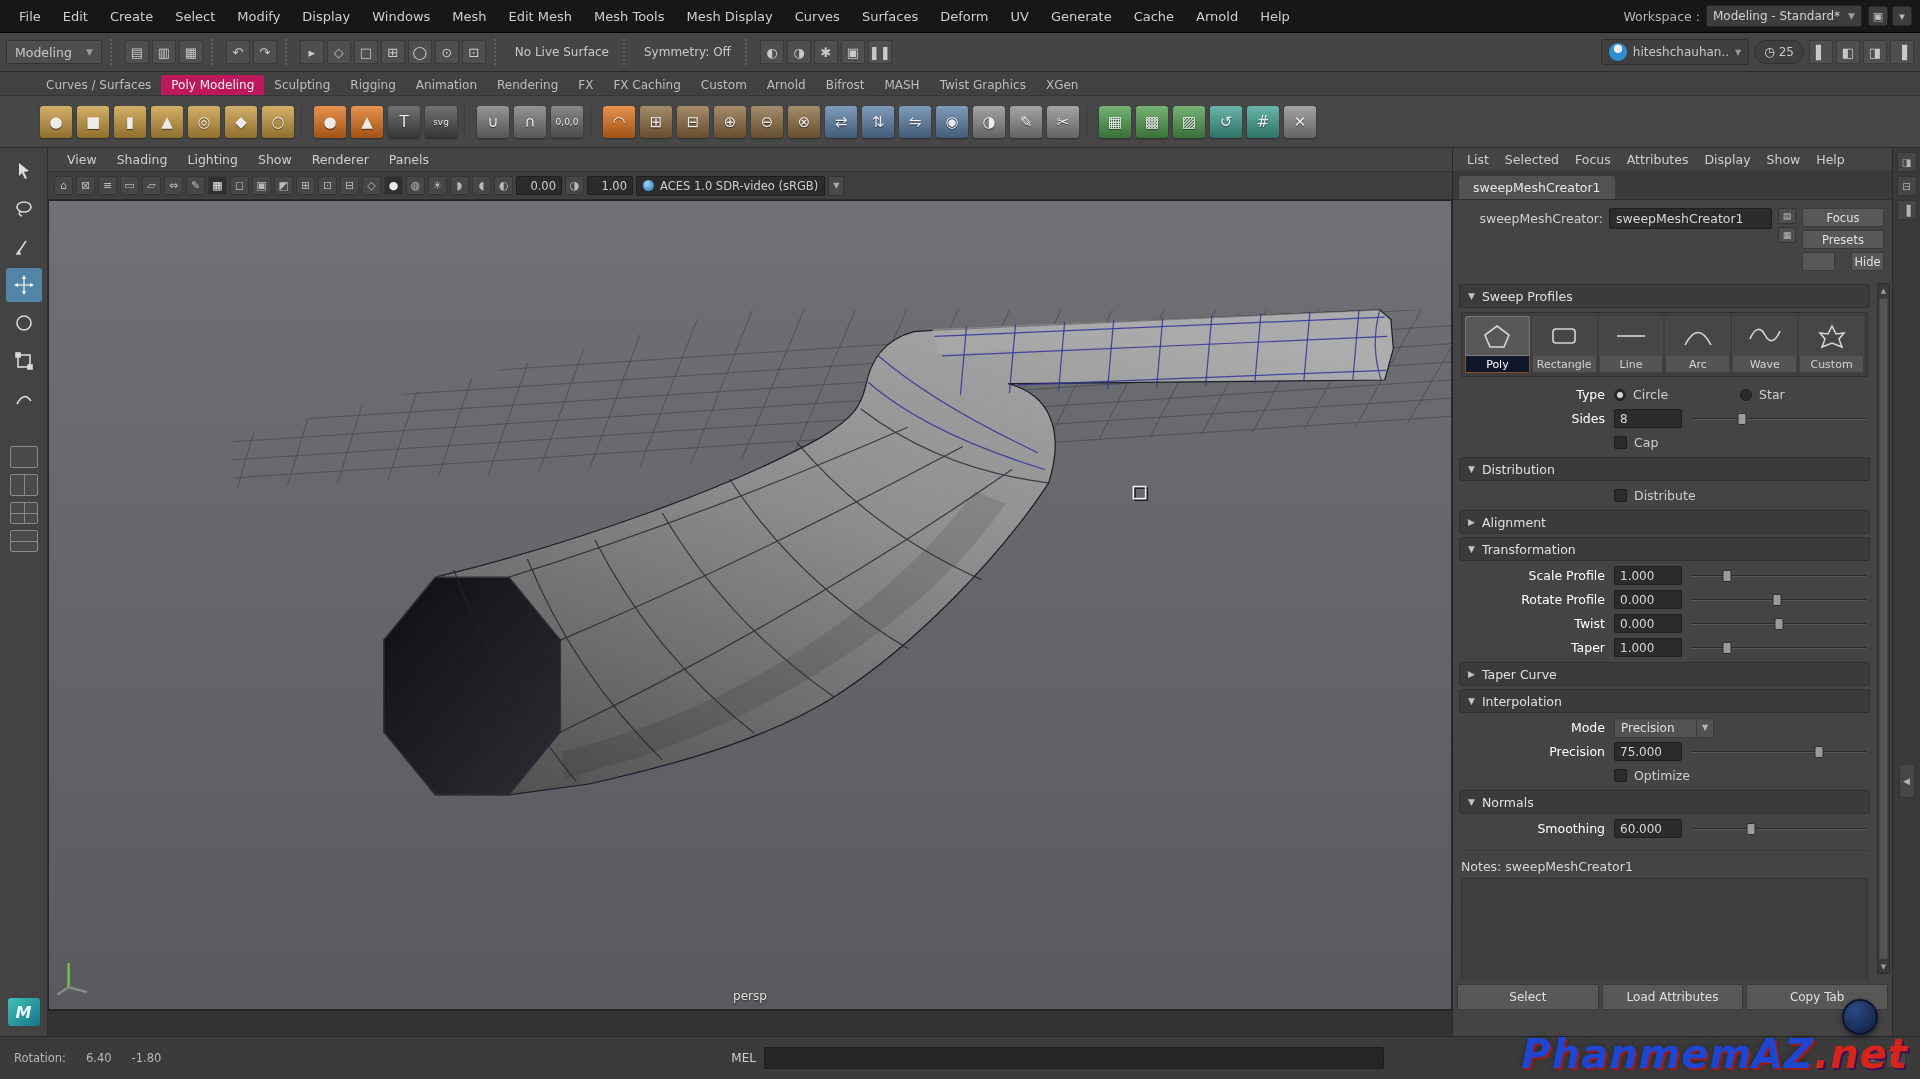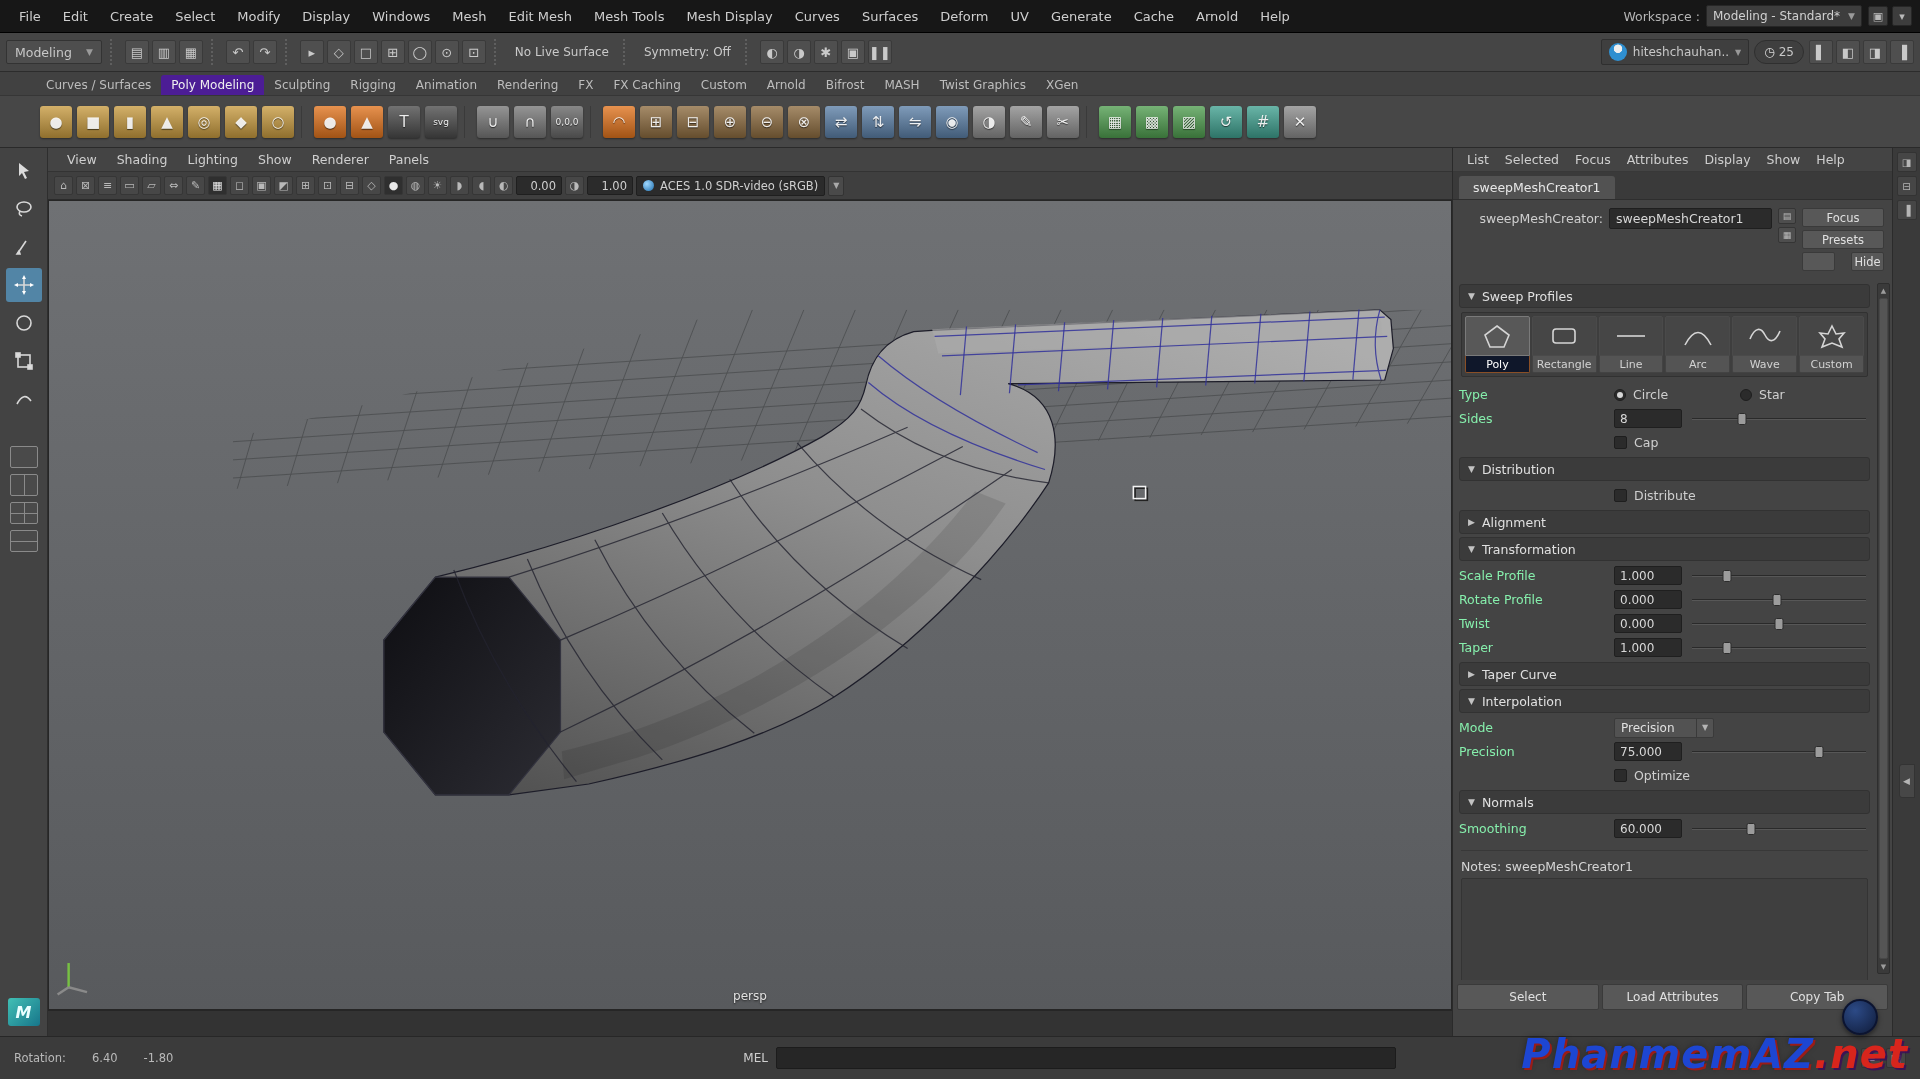--- a/index.html
+++ b/index.html
@@ -25,21 +25,21 @@
 .sl-text{font-size:12px;color:#cacaca;padding:0 6px;white-space:nowrap}
 .sl-right{margin-left:auto;display:flex;align-items:center;gap:5px}
 .avatar{width:18px;height:18px;border-radius:50%;background:radial-gradient(circle at 50% 32%,#efefef 0 26%,#2f8fd0 30% 100%)}
 .user-chip{display:flex;align-items:center;gap:6px;background:#3f3f3f;border:1px solid #2f2f2f;border-radius:2px;height:26px;padding:0 7px;font-size:12px}
 .clock-chip{display:flex;align-items:center;gap:4px;background:#3f3f3f;border:1px solid #2f2f2f;border-radius:13px;height:24px;padding:0 9px;font-size:12px}
 .clock-glyph{color:#d8d8d8}
 
 
 .shelf-tabs{position:absolute;left:0;top:72px;width:1920px;height:24px;background:#414141;display:flex;align-items:flex-end;padding:0 40px 0 36px;border-bottom:1px solid #363636}
 .shelf-tab{padding:3px 10px;font-size:12px;color:#bdbdbd;border-radius:3px 3px 0 0;cursor:default;white-space:nowrap}
-.shelf-tab.active{background:#4c1d95;color:#efefef}
+.shelf-tab.active{background:#be185d;color:#efefef}
 .shelf-icons{position:absolute;left:0;top:96px;width:1920px;height:52px;background:#474747;display:flex;align-items:center;padding:0 10px 0 40px;border-bottom:1px solid #2a2a2a;overflow:hidden}
 .shelf-icon{width:32px;height:32px;border-radius:3px;margin-right:5px;background-color:var(--icon-color,#666);background-image:linear-gradient(rgba(255,255,255,.22),rgba(0,0,0,.28));display:flex;align-items:center;justify-content:center;flex:none;box-shadow:0 1px 2px rgba(0,0,0,.4)}
 .shelf-icon span{color:rgba(255,255,255,.9);font-size:15px;text-shadow:0 1px 1px rgba(0,0,0,.6)}
 .shelf-icon.small-text span{font-size:9px}
 .shelf-icon.divider{width:7px;background:none;background-image:none;box-shadow:none;border-left:1px solid #3a3a3a;border-radius:0;margin:0 6px 0 2px}
 .shelf-side{position:absolute;left:4px;top:98px;width:28px;height:48px;display:flex;flex-direction:column;justify-content:center;color:#9a9a9a;font-size:10px;gap:3px;align-items:center}
 
 
 .main{position:absolute;left:0;top:148px;width:1920px;height:888px;background:#393939}
 
@@ -87,21 +87,21 @@
 .nh-icon{width:18px;height:16px;background:#4e4e4e;border:1px solid #353535;border-radius:2px;font-size:9px;color:#bbb;display:flex;align-items:center;justify-content:center}
 .nh-btncol{width:82px;display:flex;flex-direction:column;gap:3px}
 .ae-btn{height:19px;background:#585858;border:1px solid #3a3a3a;border-radius:2px;color:#e0e0e0;font-size:11.5px;display:flex;align-items:center;justify-content:center}
 .nh-btnrow{display:flex;gap:16px}
 .nh-btnrow .ae-btn{flex:1}
 
 .ae-scroll{flex:1;position:relative;overflow:hidden;padding:4px 20px 0 4px}
 .ae-header{height:24px;background:#3b3b3b;border:1px solid #323232;border-radius:3px;display:flex;align-items:center;gap:7px;padding:0 8px;margin:3px 2px;font-size:12.5px;color:#e0e0e0}
 .ae-header .tri{font-size:9px;color:#c2c2c2}
 .ae-row{display:flex;align-items:center;height:23px;margin:1px 2px;font-size:12.5px}
-.ae-label{width:155px;padding-right:9px;color:#86efac;white-space:nowrap}
+.ae-label{width:155px;text-align:right;padding-right:9px;color:#ffffff;white-space:nowrap}
 .ae-input{width:68px;height:19px;background:#2b2b2b;border:1px solid #1f1f1f;border-radius:2px;color:#d8d8d8;display:flex;align-items:center;padding:0 5px;font-size:12px}
 .ae-slider{position:relative;flex:1;height:16px;margin-left:10px;margin-right:4px}
 .ae-slider .track{position:absolute;left:0;right:0;top:7px;height:2px;background:#2a2a2a;border-bottom:1px solid #575757}
 .ae-slider .handle{position:absolute;top:2px;width:9px;height:12px;background:#9c9c9c;border:1px solid #2c2c2c;border-radius:2px;transform:translateX(-50%)}
 .radio{width:12px;height:12px;border-radius:50%;background:#2b2b2b;border:1px solid #1e1e1e;display:inline-block;position:relative;flex:none}
 .radio.selected::after{content:'';position:absolute;inset:2px;border-radius:50%;background:#d6d6d6}
 .cb{width:13px;height:13px;background:#2b2b2b;border:1px solid #1e1e1e;border-radius:2px;flex:none}
 .opt-label{margin-left:7px;color:#cfcfcf}
 .type-star{margin-left:72px;display:flex;align-items:center}
 .profiles-box{margin:4px 4px 6px;background:#3e3e3e;border:1px solid #313131;border-radius:2px;display:flex;gap:2px;padding:3px}
@@ -122,21 +122,21 @@
 .ae-footer{height:30px;margin:4px 4px 22px;display:flex;gap:3px}
 .ae-footer .ae-btn{flex:1;height:26px;font-size:12px}
 
 
 .right-strip{position:absolute;left:1892px;top:0;width:28px;height:888px;background:#3a3a3a;border-left:1px solid #2b2b2b;display:flex;flex-direction:column;align-items:center;padding-top:4px;gap:4px}
 .rs-icon{width:20px;height:20px;background:#464646;border:1px solid #333;border-radius:2px;color:#b5b5b5;font-size:10px;display:flex;align-items:center;justify-content:center}
 .rs-collapse{margin-top:540px;width:16px;height:34px;background:#474747;border:1px solid #333;border-radius:3px 0 0 3px;color:#b5b5b5;font-size:9px;display:flex;align-items:center;justify-content:center}
 
 
 .statusbar{position:absolute;left:0;top:1036px;width:1920px;height:43px;background:#3b3b3b;border-top:1px solid #272727;display:flex;align-items:center;padding:0 14px;gap:10px}
-.sb-left{font-size:11.5px;color:#b9b9b9;display:flex;gap:26px}
+.sb-left{font-size:11.5px;color:#b9b9b9;display:flex;gap:20px}
 .mel-group{margin-left:560px;display:flex;align-items:center;gap:8px}
 .mel-label{font-size:12px;color:#cfcfcf}
 .mel-input{width:620px;height:22px;background:#262626;border:1px solid #1c1c1c;border-radius:2px}
 .sb-right{margin-left:auto;display:flex;gap:5px}
 .sb-icon{width:20px;height:20px;background:#464646;border:1px solid #333;border-radius:2px;color:#b5b5b5;font-size:11px;display:flex;align-items:center;justify-content:center}
 
 
 .watermark{position:absolute;right:12px;bottom:2px;z-index:60;font-size:40px;font-weight:800;font-style:italic;letter-spacing:1px;color:#1d46d2;text-shadow:2px 2px 0 rgba(165,25,20,.9),0 0 6px rgba(0,0,0,.35);white-space:nowrap}
 .watermark .suffix{color:#d8251c;text-shadow:2px 2px 0 rgba(60,10,90,.8)}
 .wm-logo{position:absolute;right:42px;bottom:44px;z-index:61;width:36px;height:36px;border-radius:50%;background:radial-gradient(circle at 35% 30%,#2c4a86,#101c3a);border:2px solid #0c1430;box-shadow:0 2px 5px rgba(0,0,0,.5)}

